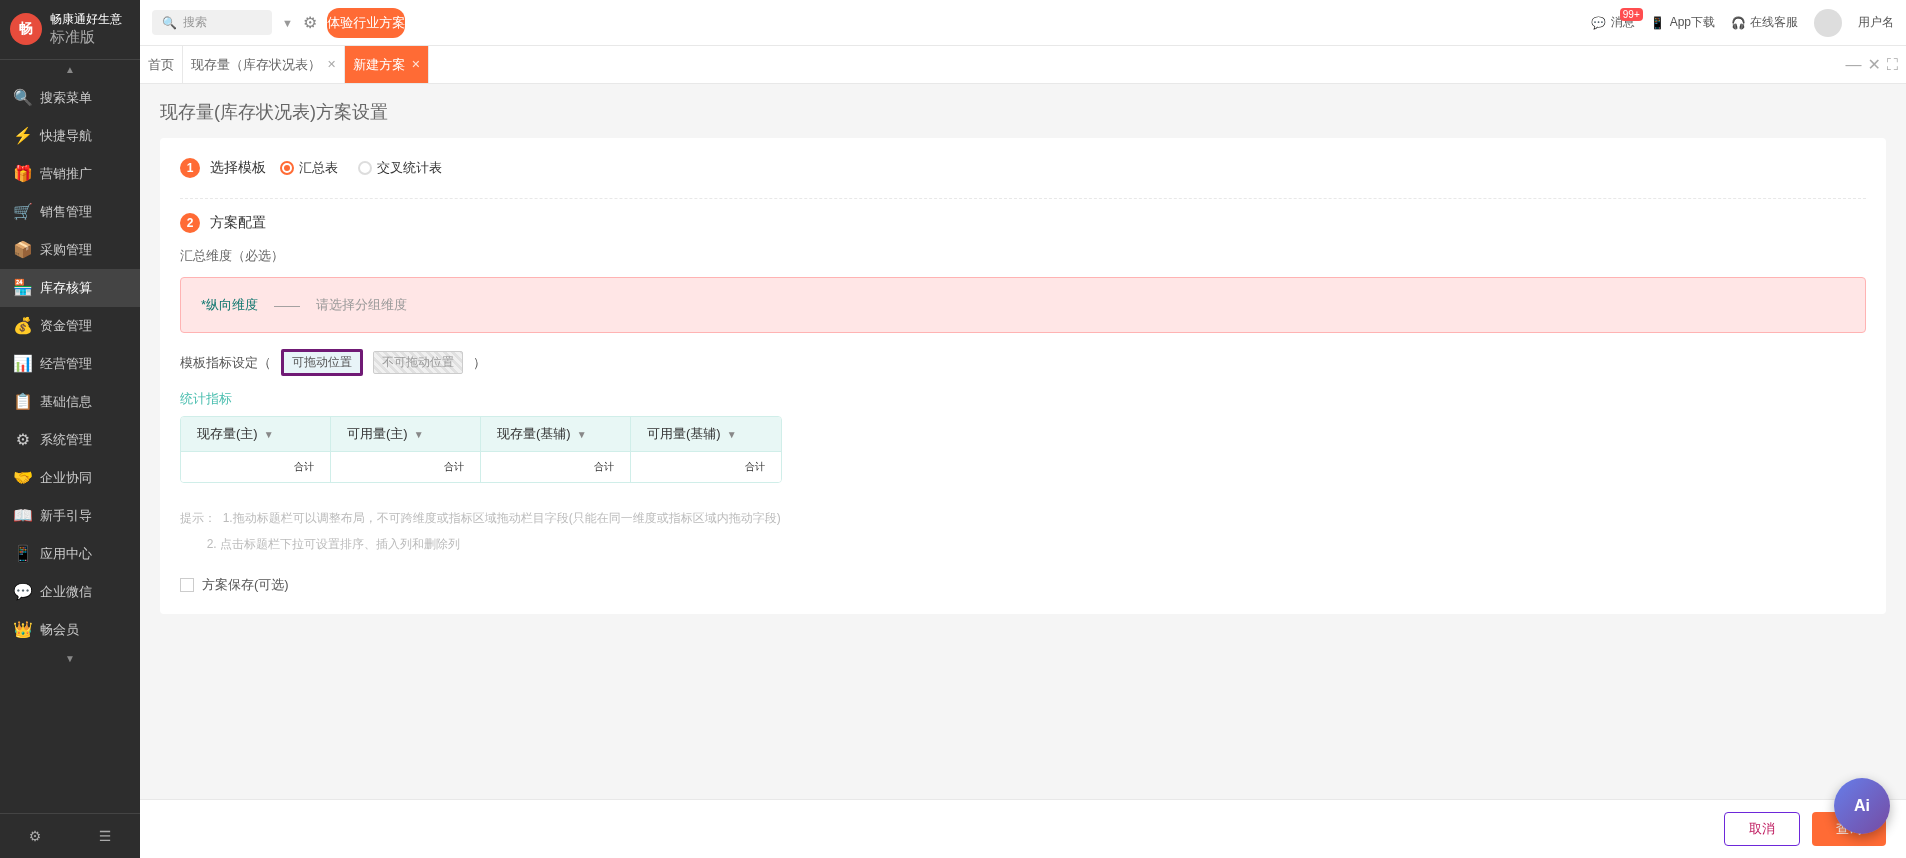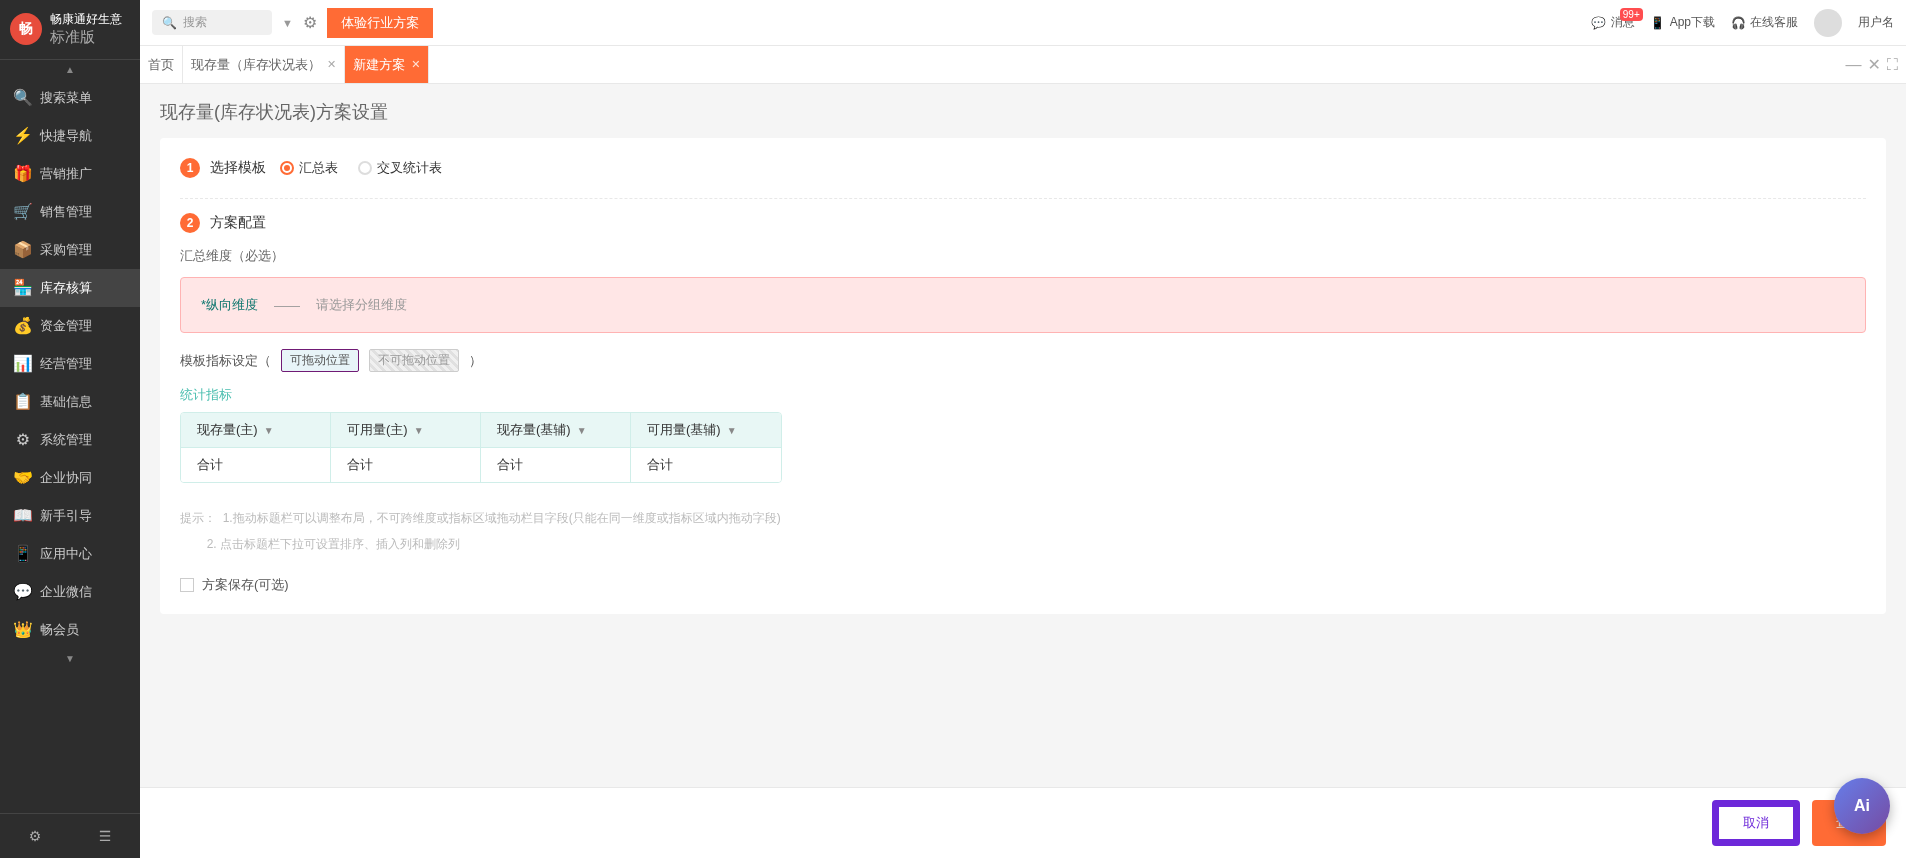--- a/index.html
+++ b/index.html
@@ -96,22 +96,22 @@
       color: #999;
       font-size: 12px;
       width: 120px;
     }
     .topbar-dropdown-icon { color: #999; font-size: 11px; }
     .topbar-gear { color: #888; cursor: pointer; font-size: 16px; }
     .topbar-trial-btn {
       background: #ff6b35;
       color: white;
       border: none;
-      border-radius: 0;
-      padding: 6px 14px;
+      border-radius: 12px;
+      padding: 6px 0;
       font-size: 13px;
       cursor: pointer;
     }
     .topbar-spacer { flex: 1; }
     .topbar-right { display: flex; align-items: center; gap: 16px; }
     .topbar-msg { position: relative; display: flex; align-items: center; gap: 4px; cursor: pointer; color: #555; font-size: 12px; }
     .topbar-badge {
       position: absolute;
       top: -6px; right: -8px;
       background: #ff4d4f;
@@ -276,21 +276,21 @@
       gap: 10px;
       margin-bottom: 14px;
       font-size: 13px;
       color: #555;
     }
     .indicator-badge {
       display: inline-flex;
       align-items: center;
       gap: 4px;
       background: #e8f4f8;
-      border: 1px solid #701a75;
+      border: 3px solid #701a75;
       border-radius: 2px;
       padding: 2px 8px;
       font-size: 12px;
       color: #555;
     }
     .indicator-badge-stripe {
       display: inline-flex;
       align-items: center;
       gap: 4px;
       background: repeating-linear-gradient(45deg, #f0f0f0, #f0f0f0 3px, #e0e0e0 3px, #e0e0e0 6px);
@@ -327,25 +327,25 @@
       display: flex;
       align-items: center;
       gap: 6px;
       width: 150px;
       cursor: pointer;
     }
     .stats-col-header:last-child { border-right: none; }
     .stats-table-body { display: flex; background: #fff; }
     .stats-col-cell {
       padding: 8px 16px;
-      font-size: 13px;
+      font-size: 10px;
       color: #333;
       border-right: 1px solid #d0eee9;
       width: 150px;
-      text-align: left;
+      text-align: right;
       border-top: 1px solid #d0eee9;
     }
     .stats-col-cell:last-child { border-right: none; }
     .chevron-icon { font-size: 10px; color: #888; }
 
     
     .hints {
       margin-top: 20px;
       font-size: 12px;
       color: #bbb;
@@ -374,22 +374,22 @@
       background: #fff;
       border-top: 1px solid #e8e8e8;
       padding: 12px 20px;
       display: flex;
       justify-content: flex-end;
       gap: 12px;
       flex-shrink: 0;
     }
     .btn-cancel {
       background: #fff;
-      border: 7px solid #6d28d9;
-      color: #6d28d9;
+      border: 1px solid #6d28d9;
+      color: #be185d;
       padding: 7px 24px;
       border-radius: 4px;
       font-size: 13px;
       cursor: pointer;
     }
     .btn-query {
       background: #ff6b35;
       border: none;
       color: white;
       padding: 7px 24px;

